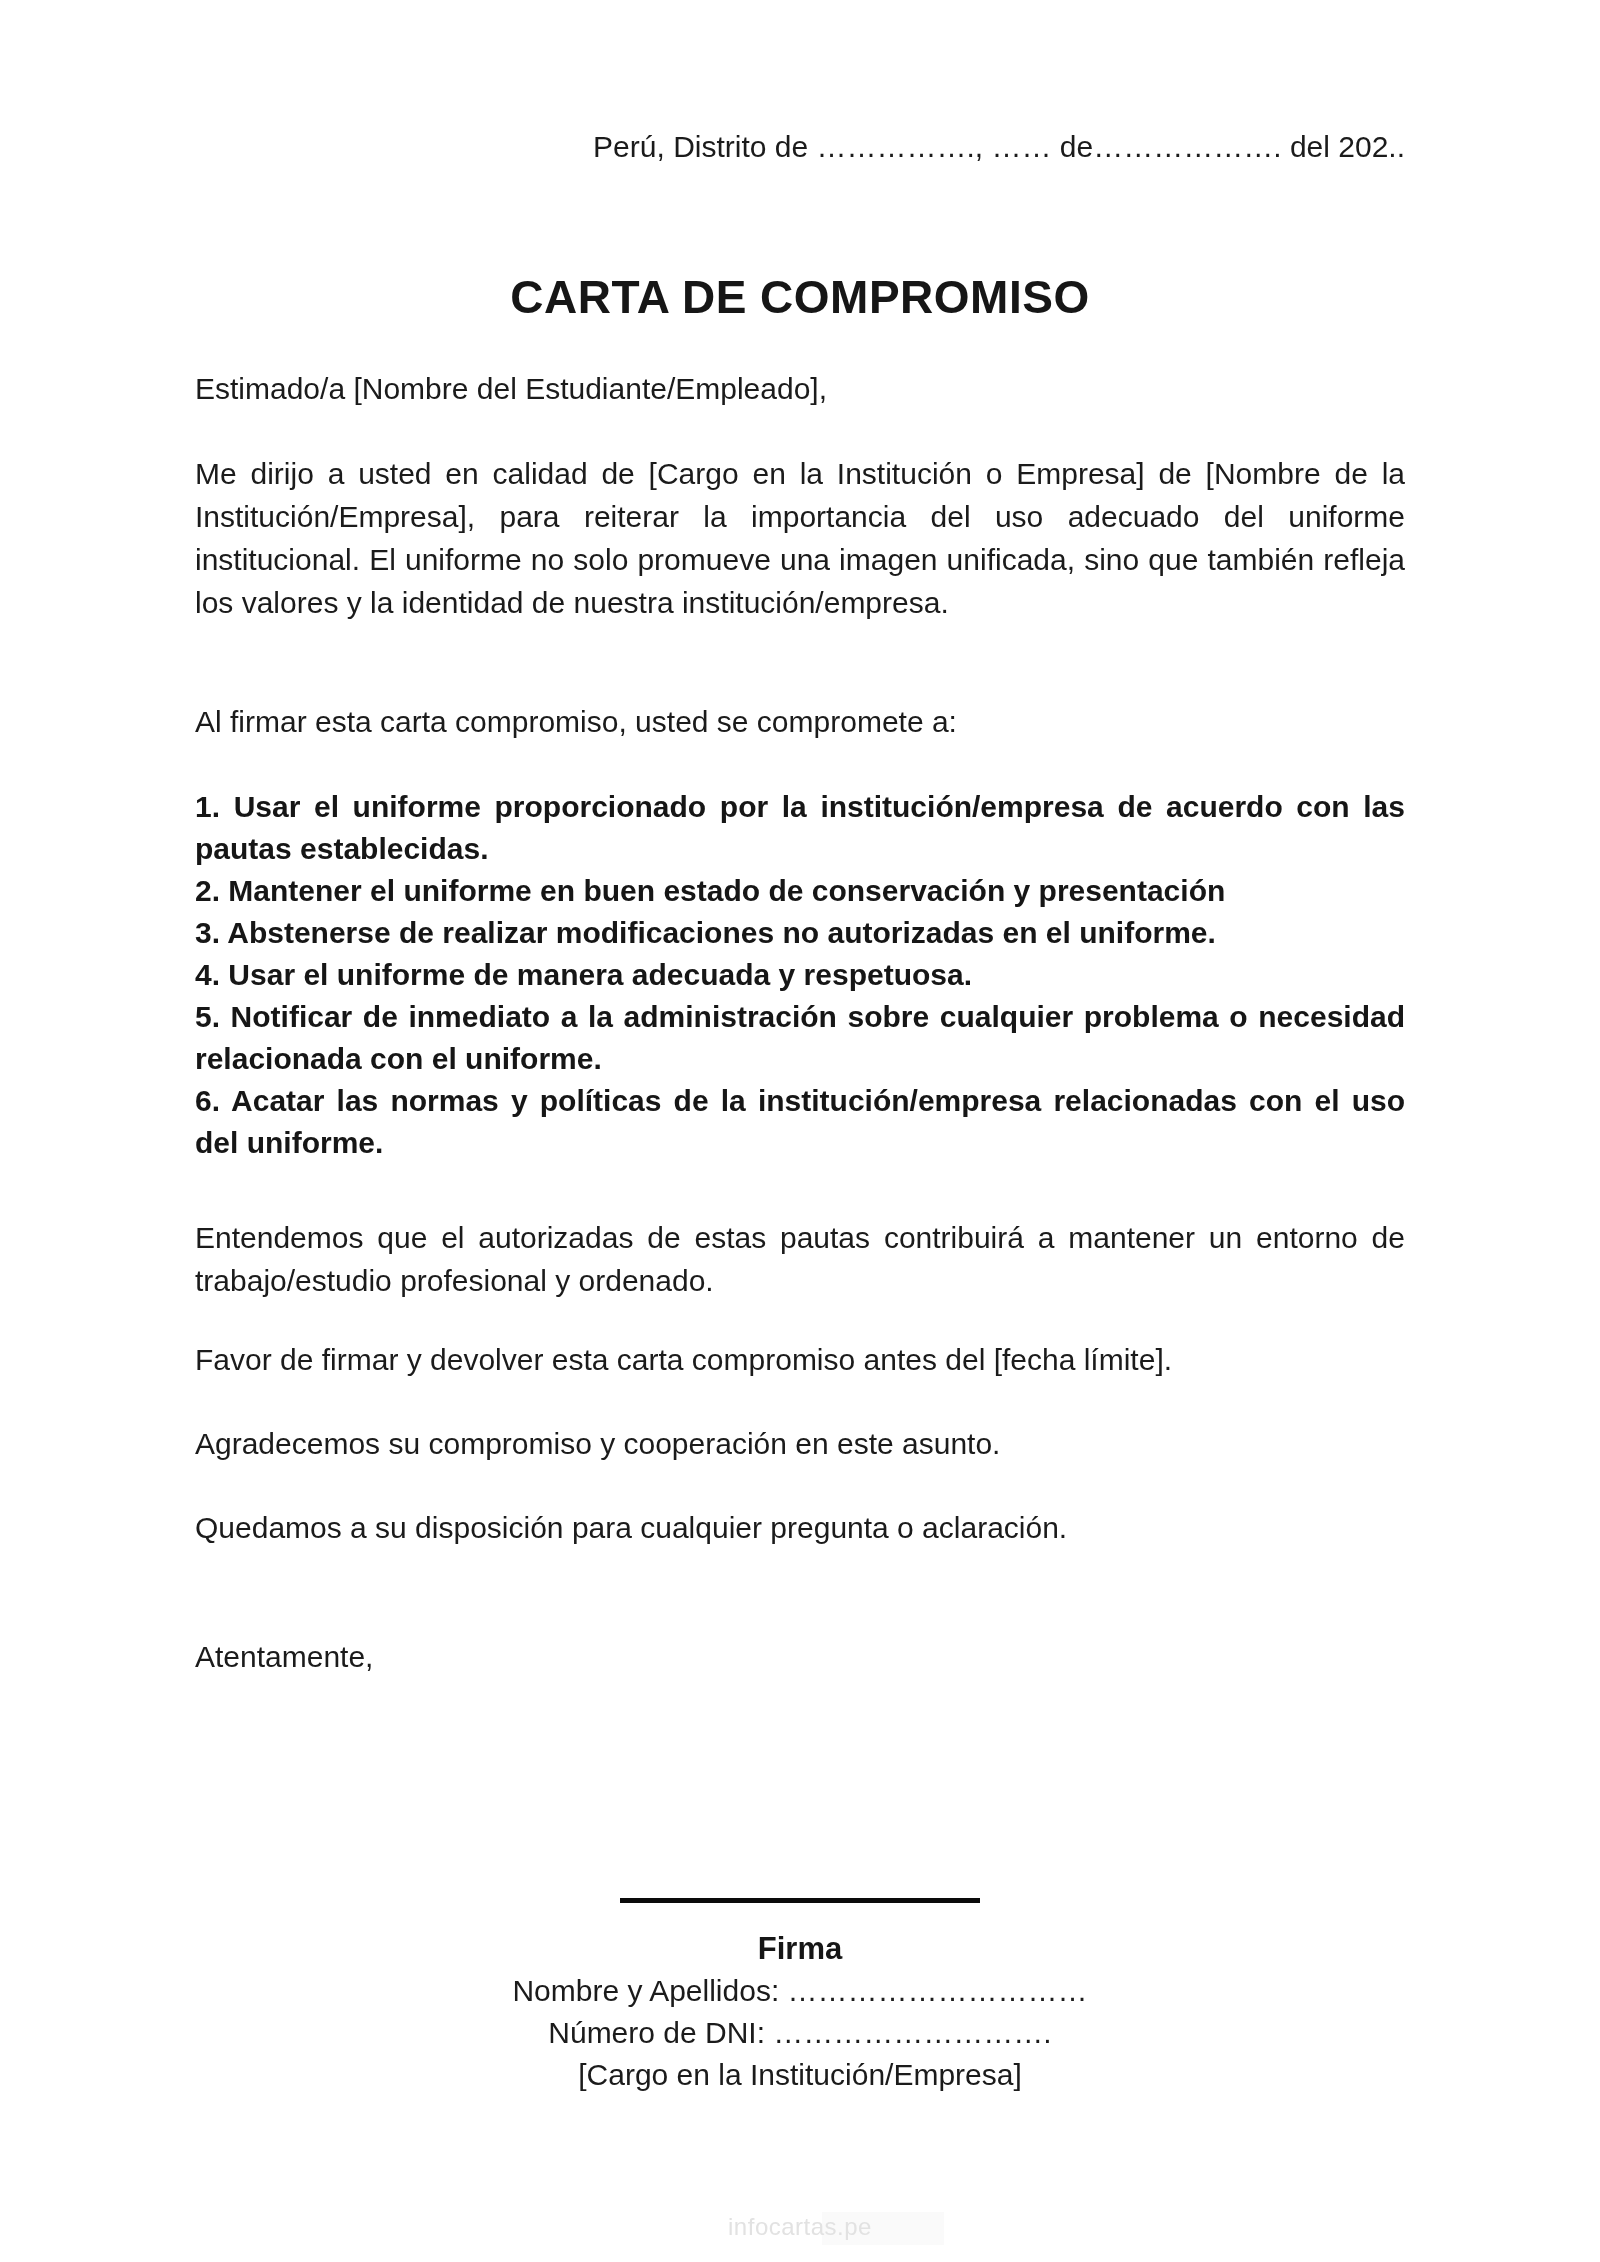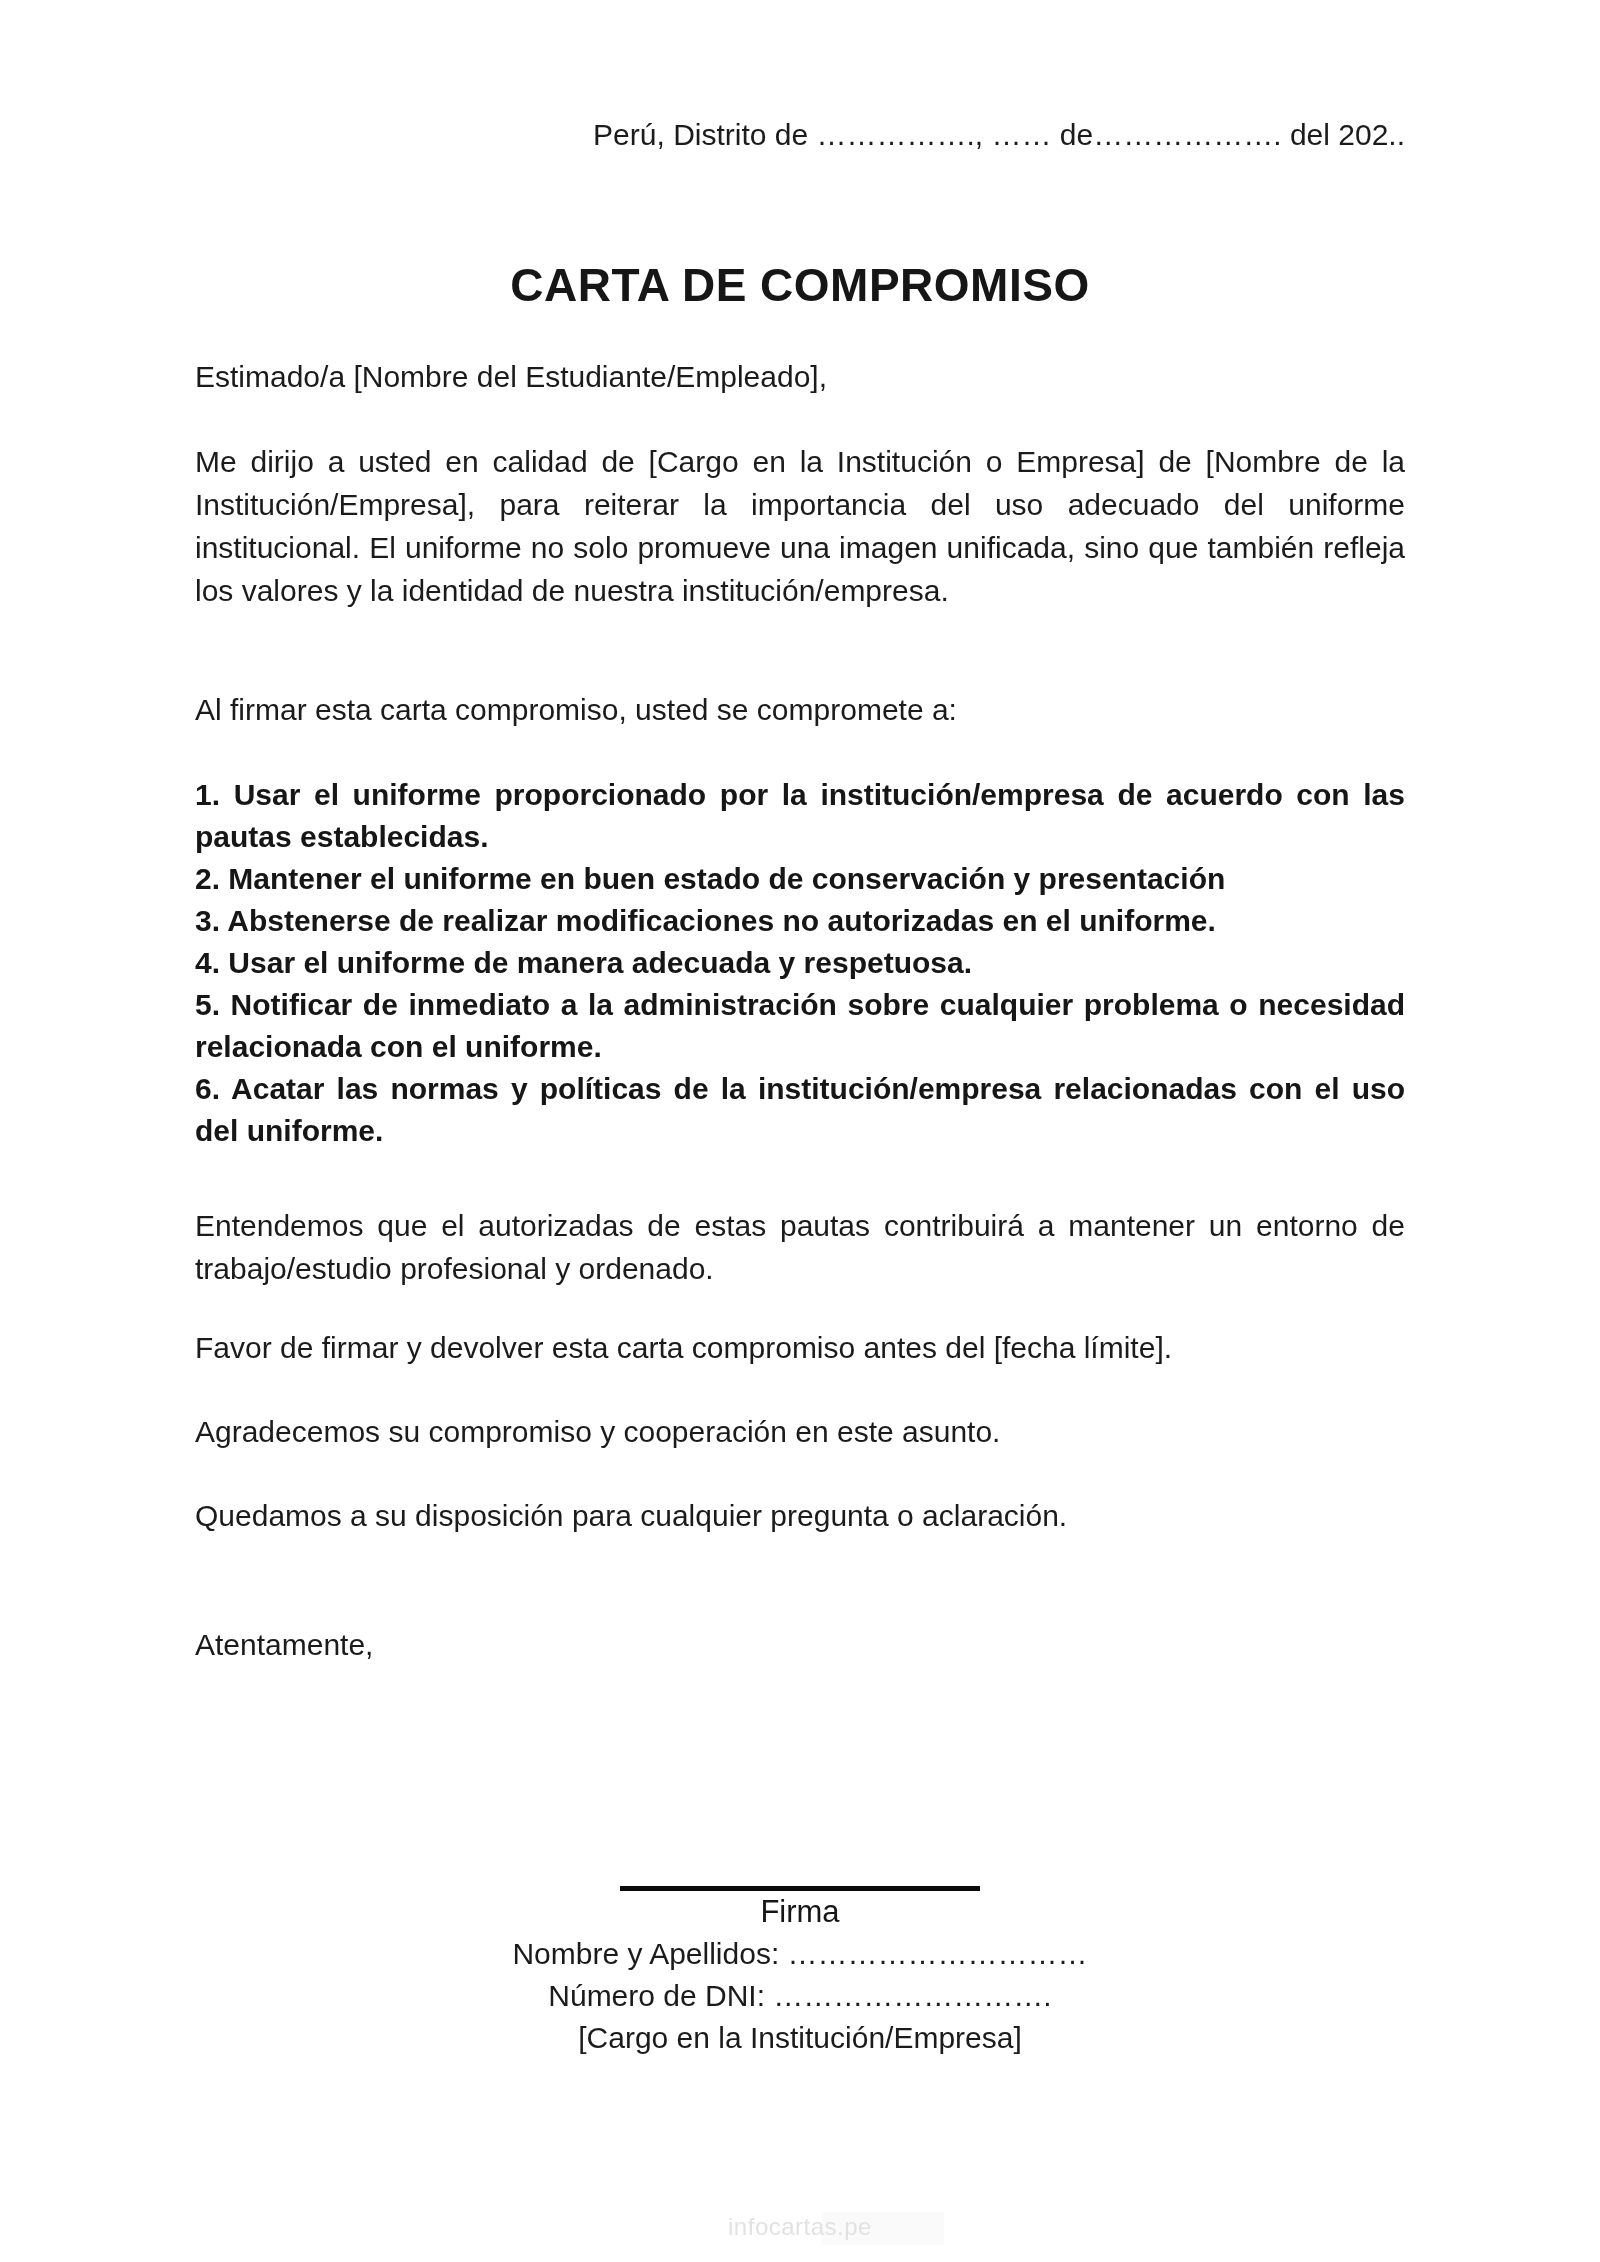--- a/index.html
+++ b/index.html
@@ -11,21 +11,21 @@
   .page {
     position: relative;
     width: 1600px;
     height: 2262px;
     background: #ffffff;
     overflow: hidden;
   }
   .content {
     position: absolute;
     left: 195px;
-    top: 0;
+    top: 12px;
     width: 1210px;
     padding-top: 113px;
   }
   p { font-size: 30px; line-height: 43px; }
 
   .date {
     text-align: right;
     white-space: nowrap;
   }
   .title {
@@ -58,22 +58,22 @@
   .sig {
     margin-top: 220px;
     text-align: center;
   }
   .sig-line {
     width: 360px;
     margin: 0 auto;
     border-top: 5px solid #0a0a0a;
   }
   .sig-label {
-    margin-top: 0;
-    font-weight: normal;
+    margin-top: 25px;
+    font-weight: bold;
     font-size: 31px;
     line-height: 42px;
     color: #161616;
   }
   .sig-row { line-height: 42px; }
 
   .watermark-box {
     position: absolute;
     left: 822px;
     top: 2212px;

